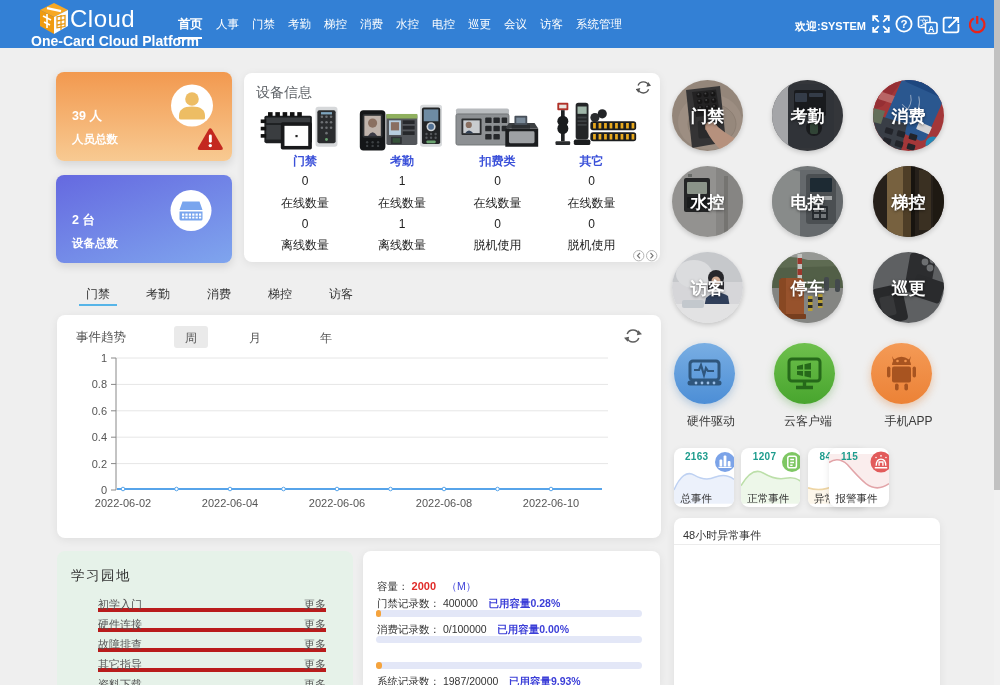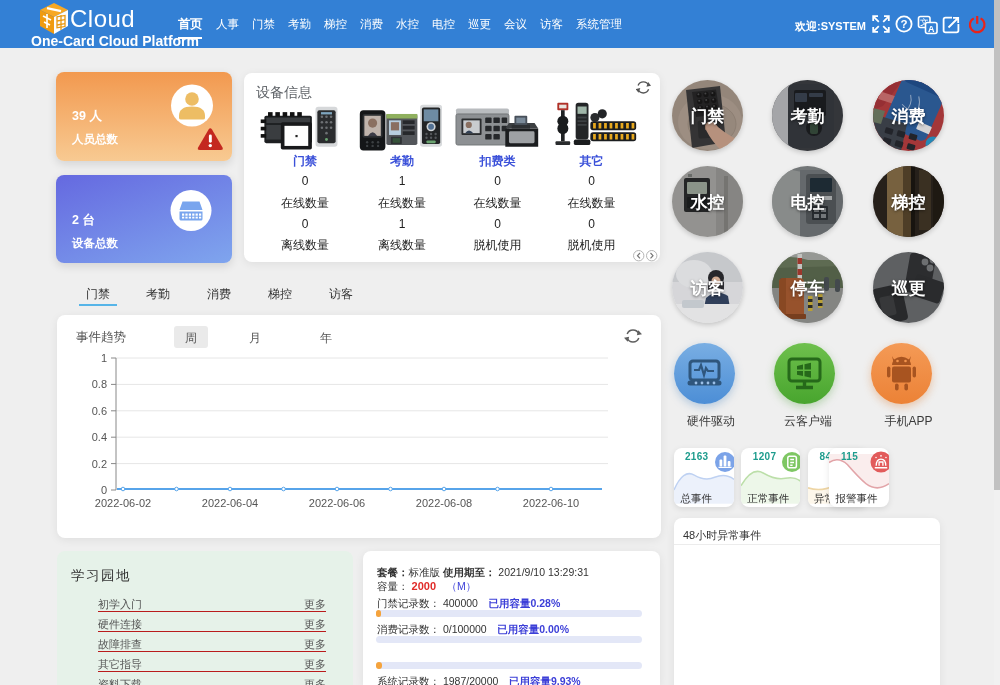--- a/index.html
+++ b/index.html
@@ -35,21 +35,21 @@
 .scard { position:absolute; top:447.5px; width:59.5px; height:59px; background:#fff; border-radius:8px; box-shadow:0 2px 6px rgba(0,0,0,0.1); overflow:hidden; }
 .snum { position:absolute; top:3.5px; font-size:10px; font-weight:bold; color:#1e9c8d; letter-spacing:0.3px; }
 .slbl { position:absolute; top:44px; left:6.5px; font-size:10.5px; color:#333; }
 
 .tab { position:absolute; top:286px; font-size:12px; color:#333; }
 
 #chartc { left:57px; top:315px; width:604px; height:223px; }
 
 #learn { position:absolute; left:57px; top:551px; width:296px; height:134px; background:#e6f2e9; border-radius:8px 8px 0 0; }
 #learn .lt { position:absolute; left:14px; top:16px; font-size:13.5px; color:#333; letter-spacing:1.5px; }
-.lrow { position:absolute; left:41px; width:228px; font-size:11px; color:#555; border-bottom:1px solid #b91c1c; height:13.5px; line-height:12.5px; }
+.lrow { position:absolute; left:41px; width:228px; font-size:11px; color:#555; border-bottom:4px solid #b91c1c; height:13.5px; line-height:12.5px; }
 .lrow b { position:absolute; right:0; font-weight:normal; }
 
 #quota { position:absolute; left:363px; top:551px; width:297px; height:134px; background:#fff; border-radius:8px 8px 0 0; box-shadow:0 2px 10px rgba(0,0,0,0.07); font-size:10.5px; color:#333; }
 .qrow { position:absolute; left:14px; white-space:nowrap; }
 .qblue { color:#3c3fd8; font-weight:bold; }
 .qbar { position:absolute; left:13px; width:266px; height:7.5px; background:#e3e7f7; border-radius:4px; }
 .qtip { position:absolute; left:0; top:0; height:7.5px; background:#f5a33c; border-radius:4px; }
 
 #evp { position:absolute; left:674px; top:518px; width:266px; height:180px; background:#fff; border-radius:8px; box-shadow:0 2px 10px rgba(0,0,0,0.07); }
 #evp .et { position:absolute; left:9px; top:10px; font-size:11px; color:#333; }
@@ -435,21 +435,20 @@
   <div id="learn">
     <div class="lt">学习园地</div>
     <div class="lrow" style="top:47px;">初学入门<b>更多</b></div>
     <div class="lrow" style="top:67px;">硬件连接<b>更多</b></div>
     <div class="lrow" style="top:87px;">故障排查<b>更多</b></div>
     <div class="lrow" style="top:107px;">其它指导<b>更多</b></div>
     <div class="lrow" style="top:127px;">资料下载<b>更多</b></div>
   </div>
 
   <div id="quota">
-    <div class="qrow" style="top:15px;"><b>套餐：</b>标准版 <b>使用期至：</b> 2021/9/10 13:29:31</div>
     <div class="qrow" style="top:29px;">容量：<span style="color:#e02b28;font-weight:bold;font-size:11px;"> 2000</span>　<span style="color:#3c3fd8;">（M）</span></div>
     <div class="qrow" style="top:45.5px;">门禁记录数： 400000　<span class="qblue">已用容量0.28%</span></div>
     <div class="qbar" style="top:58.5px;">
         <div class="qtip" style="width:5px;"></div>
       </div>
     <div class="qrow" style="top:71.5px;">消费记录数： 0/100000　<span class="qblue">已用容量0.00%</span></div>
     <div class="qbar" style="top:84.5px;"></div>
     <div class="qbar" style="top:110.5px;">
         <div class="qtip" style="width:6px;"></div>
       </div>

